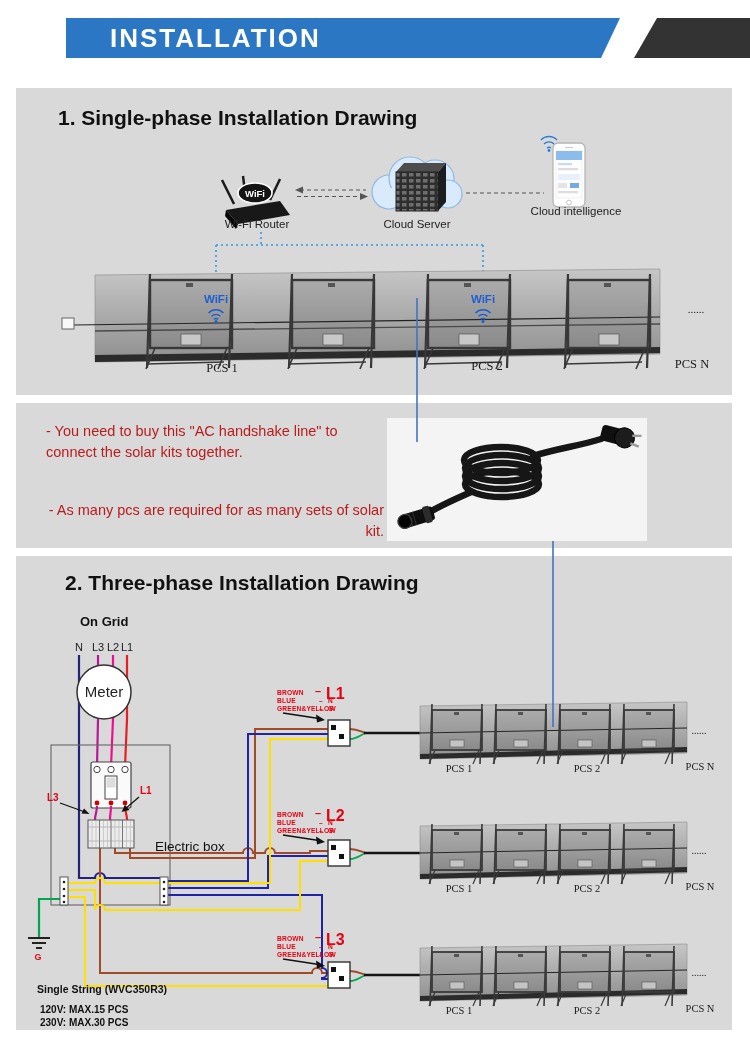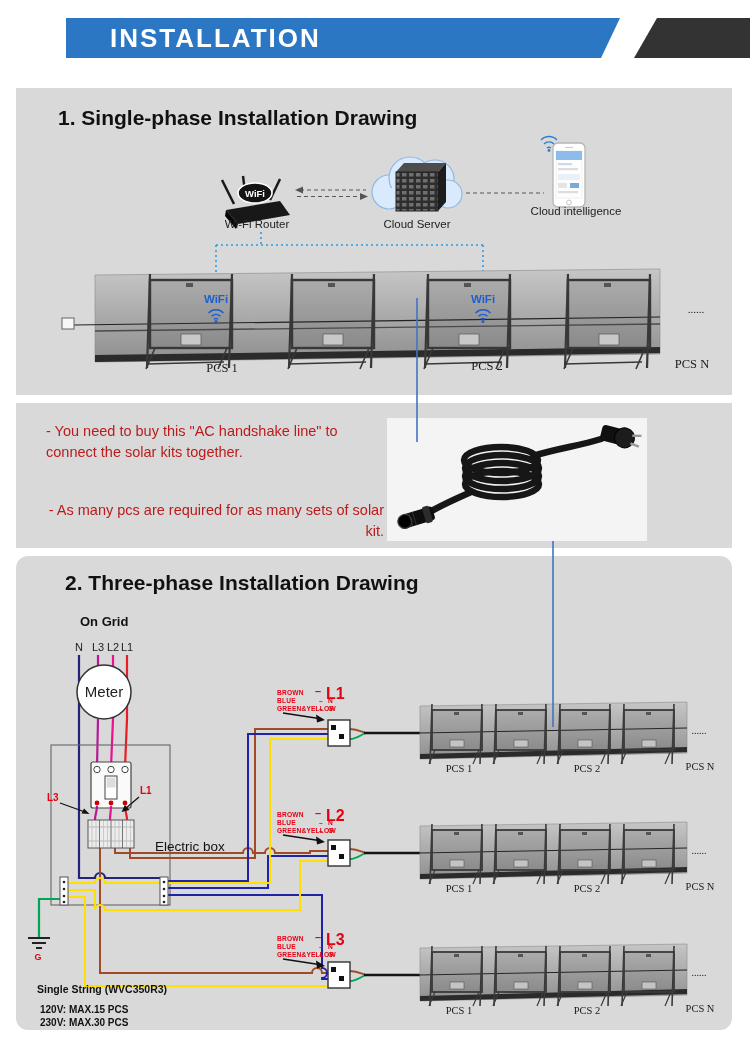--- a/index.html
+++ b/index.html
@@ -1,21 +1,21 @@
 <!DOCTYPE html>
 <html><head>
 <meta charset="utf-8">
 <style>
   html,body{margin:0;padding:0;background:#fff;}
   body{width:750px;height:1051px;position:relative;font-family:"Liberation Sans",sans-serif;overflow:hidden;}
   .abs{position:absolute;}
   .panel{background:#d9d9d9;}
   #sec1{left:16px;top:88px;width:716px;height:307px;}
   #mid{left:16px;top:403px;width:716px;height:145px;}
-  #sec2{left:16px;top:556px;width:716px;height:474px;border-radius:12px;}
+  #sec2{left:16px;top:556px;width:716px;height:474px;}
   #hdr{left:0;top:0;width:750px;height:70px;padding-left:48px;}
   #overlay{left:0;top:0;width:750px;height:1051px;pointer-events:none;}
   svg{display:block;}
   .note-text{position:absolute;left:30px;top:18px;width:338px;color:#b91c1c;font-size:14.5px;line-height:1.42;}
   .note-text p{margin:0;}
   .note-text p+p{margin-top:38px;text-align:right;}
   #cablebox{position:absolute;left:371px;top:15px;width:260px;height:123px;background:#f4f4f4;}
   text{font-family:"Liberation Sans",sans-serif;}
   .serif{font-family:"Liberation Serif",serif;}
   .ttl{font-size:21px;font-weight:bold;fill:#111;}

